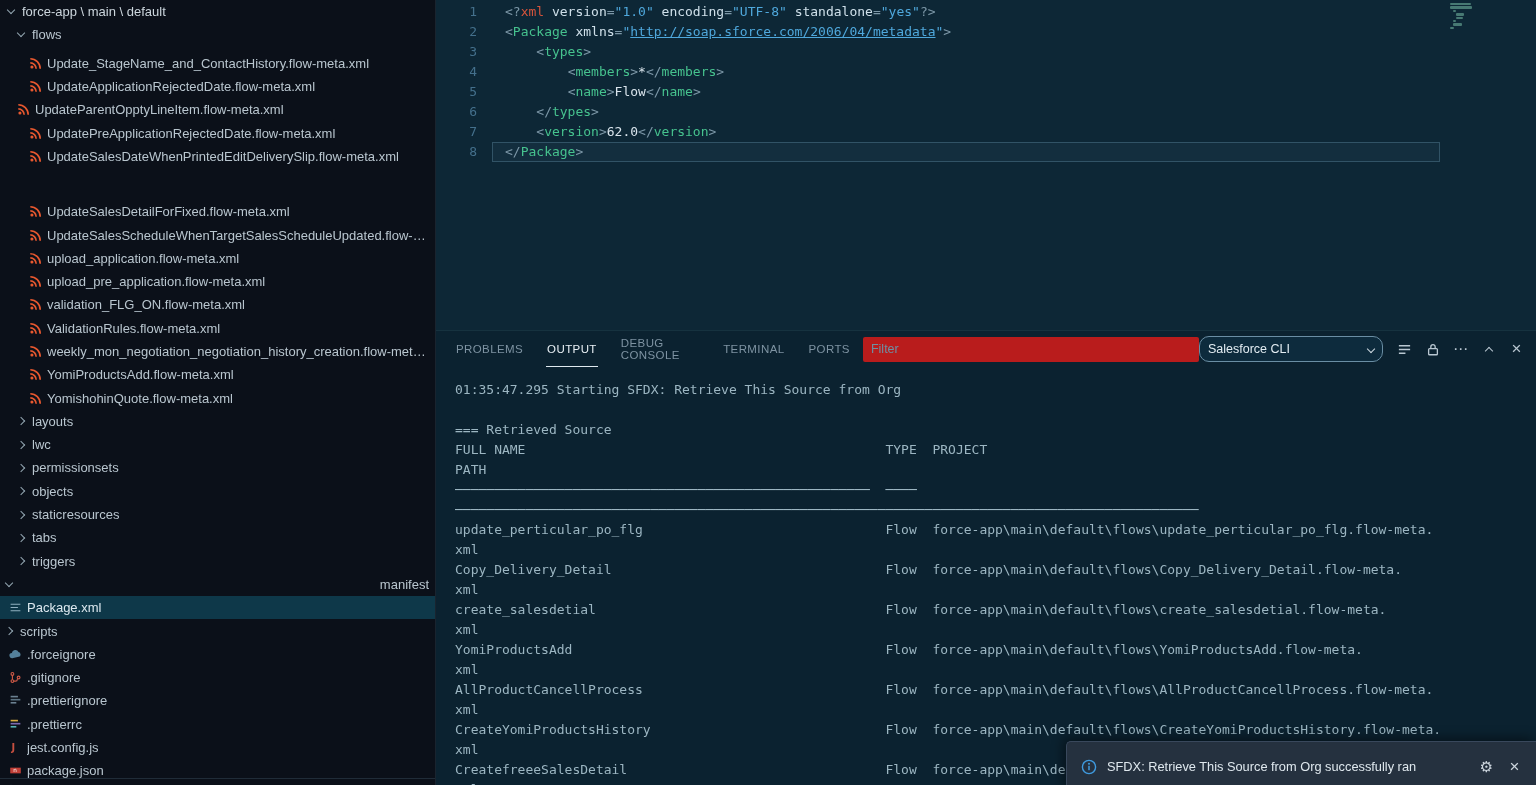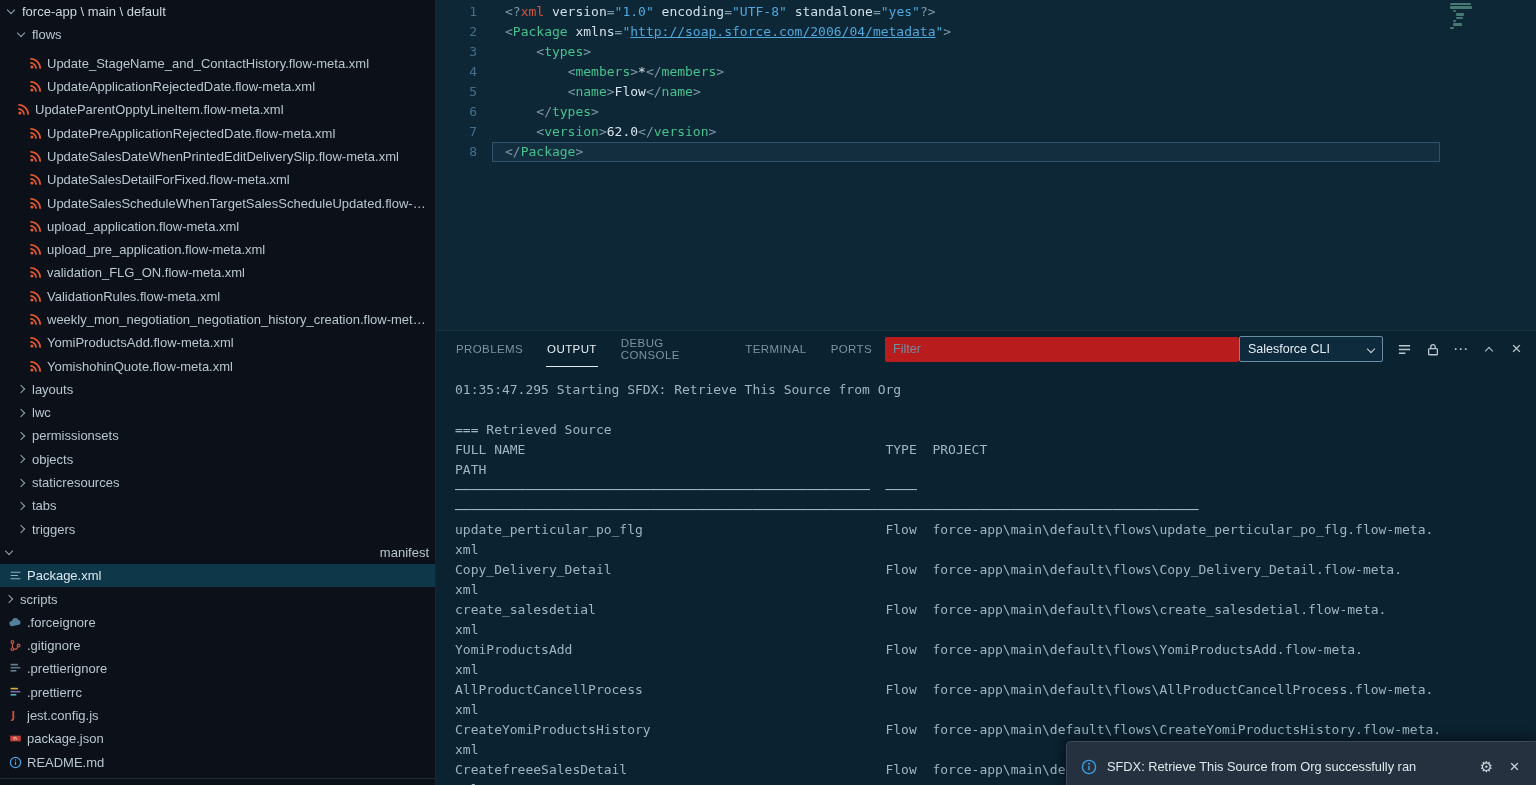--- a/index.html
+++ b/index.html
@@ -38,21 +38,21 @@
   .mbar{position:absolute;height:2.4px;border-radius:1px;background:rgba(120,190,165,.55)}
 
   
   .panel{flex:1;background:#0b2230;border-top:1px solid #16323f;display:flex;flex-direction:column;min-height:0}
   .panel-header{height:36px;display:flex;align-items:center;padding-left:19px;flex:none}
   .panel-tabs{display:flex;gap:22px;height:100%;align-items:center}
   .ptab{font-size:11.5px;letter-spacing:.4px;color:#7e93a2;height:100%;display:flex;align-items:center;border-bottom:1px solid transparent;padding:0 1px;cursor:pointer}
   .ptab.active{color:#e8eff4;border-bottom-color:#dfe9ef}
   .filter{margin-left:12px;width:358px;height:25px;background:#b91c1c;border:none;outline:none;border-radius:2px;color:#d3e2ec;font-size:12.5px;padding:0 8px;font-family:inherit}
   .filter::placeholder{color:#6f8fa3}
-  .channel{margin-left:auto;width:144px;height:26px;border:1px solid #6a8ea4;background:#0d2b3d;border-radius:2px;display:flex;align-items:center;justify-content:space-between;padding:0 8px;font-size:12.5px;color:#e2ecf2;cursor:pointer;flex:none}
+  .channel{margin-left:auto;width:184px;height:26px;border:1px solid #6a8ea4;background:#0d2b3d;border-radius:10px;display:flex;align-items:center;justify-content:space-between;padding:0 8px;font-size:12.5px;color:#e2ecf2;cursor:pointer;flex:none}
   .channel .chev{border-color:#cdd9e0;margin:0}
   .panel-icons{display:flex;align-items:center;gap:9px;padding:0 10px 0 12px;color:#b9c7d1;flex:none}
   .picon{width:19px;height:19px;display:flex;align-items:center;justify-content:center;font-size:15px;cursor:pointer}
   .picon .chev{border-color:#b9c7d1;margin:3px 0 0 0;transform:rotate(-135deg)}
   .picon.close-x{font-size:17px}
   .output{flex:1;overflow:hidden;margin-left:19px;margin-top:13px;font-family:"DejaVu Sans Mono","Liberation Mono",monospace;font-size:13px;line-height:20px;color:#9cb6c2;white-space:pre}
 
   
   .toast{position:absolute;right:0;bottom:-6px;width:470px;height:50px;background:#25313f;border:1px solid #39485c;border-right:none;border-bottom:none;border-radius:5px 0 0 0;box-shadow:-3px -3px 12px rgba(0,0,0,.45);display:flex;align-items:center;padding:0 12px;gap:9px;z-index:5}
   .toast .picon{flex:none;color:#cdd6de}
@@ -117,21 +117,21 @@
         <div class="tree-row" style="padding-left: 28px;">
           <span class="ticon">
             <svg width="13" height="13" viewBox="0 0 16 16">
               <circle cx="3.6" cy="12.4" r="1.9" fill="#e8582f"></circle>
               <path d="M1.6 7.2a7.2 7.2 0 0 1 7.2 7.2" stroke="#e8582f" stroke-width="2" fill="none"></path>
               <path d="M1.6 2.2a12.2 12.2 0 0 1 12.2 12.2" stroke="#e8582f" stroke-width="2" fill="none"></path>
             </svg>
           </span>
           <span class="tree-label">UpdateSalesDateWhenPrintedEditDeliverySlip.flow-meta.xml</span>
         </div>
-        <div class="tree-row" style="padding-left: 28px;">
+        <div class="tree-row" style="padding-left: 28px; margin-top: 32px;">
           <span class="ticon">
             <svg width="13" height="13" viewBox="0 0 16 16">
               <circle cx="3.6" cy="12.4" r="1.9" fill="#e8582f"></circle>
               <path d="M1.6 7.2a7.2 7.2 0 0 1 7.2 7.2" stroke="#e8582f" stroke-width="2" fill="none"></path>
               <path d="M1.6 2.2a12.2 12.2 0 0 1 12.2 12.2" stroke="#e8582f" stroke-width="2" fill="none"></path>
             </svg>
           </span>
           <span class="tree-label">UpdateSalesDetailForFixed.flow-meta.xml</span>
         </div>
         <div class="tree-row" style="padding-left: 28px;">

